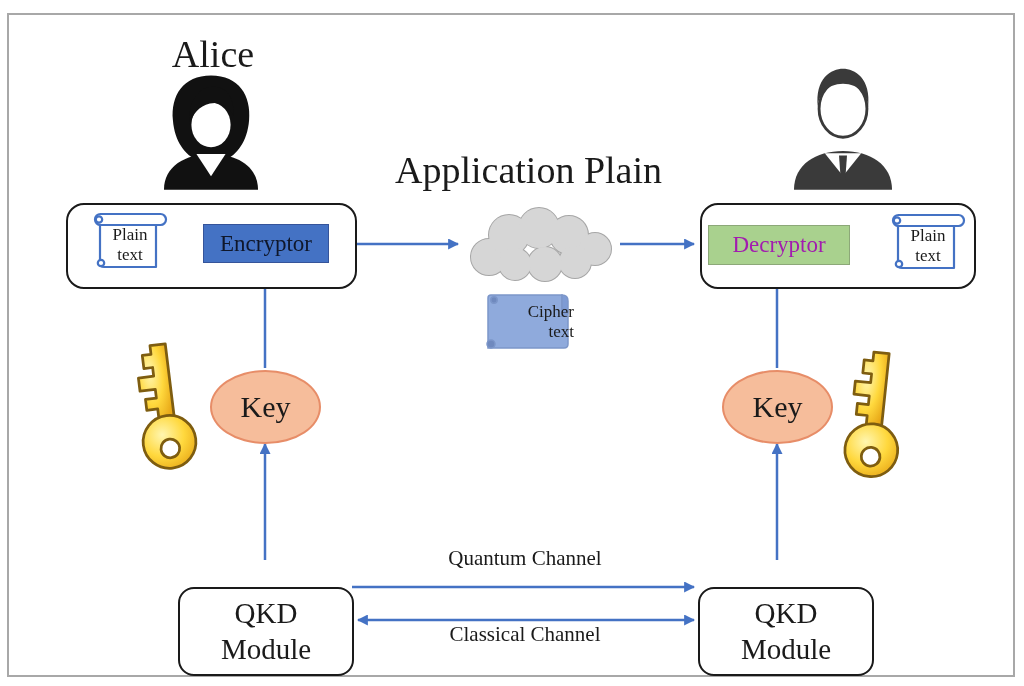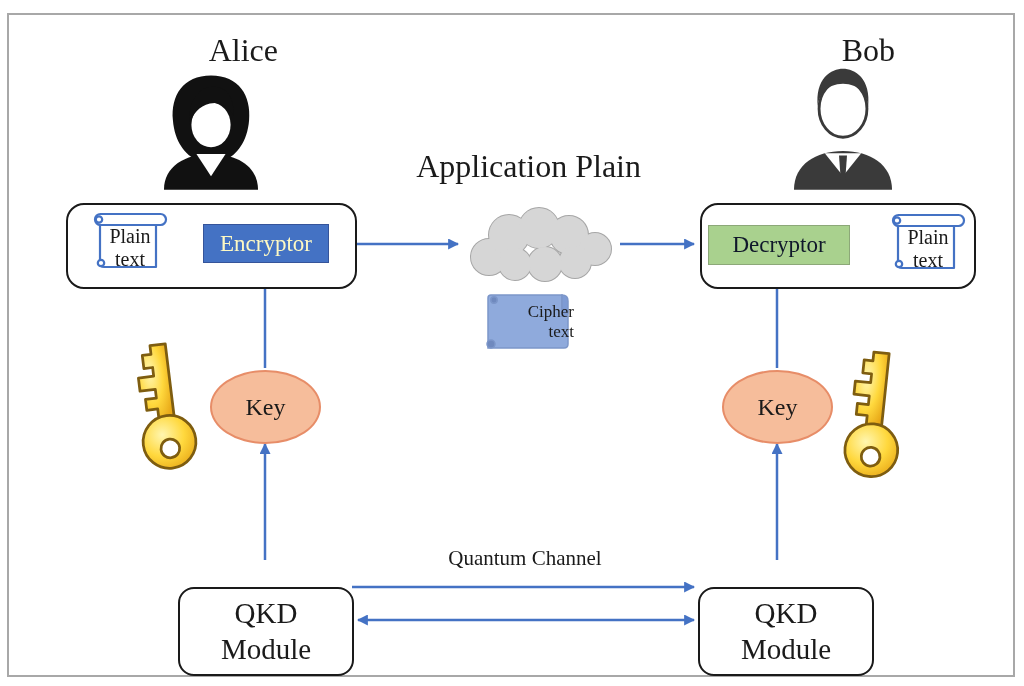--- a/index.html
+++ b/index.html
@@ -2,41 +2,41 @@
 <html><head>
 <meta charset="utf-8">
 <style>
   html,body{margin:0;padding:0;background:#ffffff;}
   #canvas{
     position:relative;width:1024px;height:686px;background:#ffffff;
     font-family:"Liberation Serif","DejaVu Serif",serif;color:#1a1a1a;overflow:hidden;
   }
   .abs{position:absolute;}
   #figure-border{left:7px;top:13px;width:1004px;height:660px;border:2px solid #a8a8a8;background:#fff;}
-  .title{font-size:32px;text-align:right;white-space:nowrap;}
+  .title{font-size:38px;text-align:center;white-space:nowrap;}
   #alice-label{left:148px;top:32px;width:130px;}
   #bob-label{left:785px;top:32px;width:110px;}
   #application-link-label{left:395px;top:148px;width:246px;}
   #alice-avatar{left:155px;top:72px;}
   #bob-avatar{left:786px;top:64px;}
   .terminal-box{border:2.5px solid #1a1a1a;border-radius:18px;background:#fff;}
   #alice-terminal-box{left:66px;top:203px;width:287px;height:82px;}
   #bob-terminal-box{left:700px;top:203px;width:272px;height:82px;}
   .scroll-wrap{text-align:center;}
   .scroll-wrap svg{position:absolute;left:0;top:0;}
-  .scroll-txt{position:relative;font-size:20px;line-height:1.15;white-space:pre-line;padding-top:14px;}
+  .scroll-txt{position:relative;font-size:17px;line-height:1.15;white-space:pre-line;padding-top:14px;}
   #plain-scroll-alice{left:90px;top:211px;width:80px;height:60px;}
   #plain-scroll-bob{left:888px;top:212px;width:80px;height:60px;}
   #cipher-scroll{left:482px;top:292px;width:92px;height:60px;}
   #cipher-scroll .scroll-txt{padding-top:10px;font-size:17px;text-align:right;}
   .proc-box{display:flex;align-items:center;justify-content:center;font-size:23px;}
-  #encryptor-box{left:203px;top:224px;width:124px;height:37px;background:#4472c4;border:1.5px solid #35549a;color:#fef9c3;}
-  #decryptor-box{left:708px;top:225px;width:140px;height:38px;background:#a9d18e;border:1.5px solid #8ca878;color:#0f172a;}
+  #encryptor-box{left:203px;top:224px;width:124px;height:37px;background:#4472c4;border:1.5px solid #35549a;color:#0f172a;}
+  #decryptor-box{left:708px;top:225px;width:140px;height:38px;background:#a9d18e;border:1.5px solid #8ca878;color:#a21caf;}
   #cloud-icon{left:456px;top:200px;}
-  .key-ellipse{border:2px solid #e78d68;border-radius:50%;background:#f6bd9b;display:flex;align-items:center;justify-content:center;font-size:24px;}
+  .key-ellipse{border:2px solid #e78d68;border-radius:50%;background:#f6bd9b;display:flex;align-items:center;justify-content:center;font-size:30px;}
   #key-ellipse-alice{left:210px;top:370px;width:107px;height:70px;}
   #key-ellipse-bob{left:722px;top:370px;width:107px;height:70px;}
   #key-icon-alice{left:130px;top:340px;transform:rotate(-7deg);}
   #key-icon-bob{left:840px;top:348px;transform:rotate(6deg);}
   .qkd-box{border:2.5px solid #1a1a1a;border-radius:16px;background:#fff;display:flex;align-items:center;justify-content:center;
     font-size:29px;line-height:1.22;text-align:center;white-space:pre-line;margin-top:25px;}
   #qkd-module-alice{left:178px;top:562px;width:172px;height:85px;}
   #qkd-module-bob{left:698px;top:562px;width:172px;height:85px;}
   .channel-lbl{font-size:21px;text-align:center;white-space:nowrap;}
   #quantum-channel-label{left:390px;top:546px;width:270px;}
@@ -67,21 +67,20 @@
       <line x1="265" y1="368" x2="265" y2="265" marker-end="url(#ah)"></line>
       <line x1="265" y1="560" x2="265" y2="444" marker-end="url(#ah)"></line>
       <line x1="777" y1="368" x2="777" y2="267" marker-end="url(#ah)"></line>
       <line x1="777" y1="560" x2="777" y2="444" marker-end="url(#ah)"></line>
       <line x1="352" y1="587" x2="694" y2="587" marker-end="url(#ah)"></line>
       <line x1="358" y1="620" x2="694" y2="620" marker-start="url(#ahrev)" marker-end="url(#ah)"></line>
     </g>
   </svg>
 
   <div class="abs title" id="alice-label">Alice</div>
-  <div class="abs title" id="bob-label">Bob</div>
   <div class="abs title" id="application-link-label">Application Plain</div>
 
   <svg class="abs" id="alice-avatar" width="112" height="118" viewBox="0 0 100 105">
     <path d="M50,3 C25,3 14,21 16,43 C17.5,62 27,74 38,79 L62,79 C73,74 82.5,62 84,43 C86,21 75,3 50,3 Z" fill="#111"></path>
     <ellipse cx="50" cy="47" rx="17.5" ry="20" fill="#fff"></ellipse>
     <path d="M31,47 C29,24 40,13 52,13 C65,13 71,24 70,39 C66,30 58,26 49,28 C39,30.5 34,37 31,47 Z" fill="#111"></path>
     <path d="M8,105 C8,84 27,73 50,73 C73,73 92,84 92,105 Z" fill="#111"></path>
     <path d="M37,73 L50,93 L63,73 Z" fill="#fff"></path>
   </svg>
 
@@ -202,14 +201,15 @@
   <div class="abs qkd-box" id="qkd-module-alice">
     <span>QKD
 Module</span>
   </div>
   <div class="abs qkd-box" id="qkd-module-bob">
     <span>QKD
 Module</span>
   </div>
 
   <div class="abs channel-lbl" id="quantum-channel-label">Quantum Channel</div>
+  <div class="abs channel-lbl" id="classical-channel-label">Classical Channel</div>
 
 </div>
 
 </body></html>

